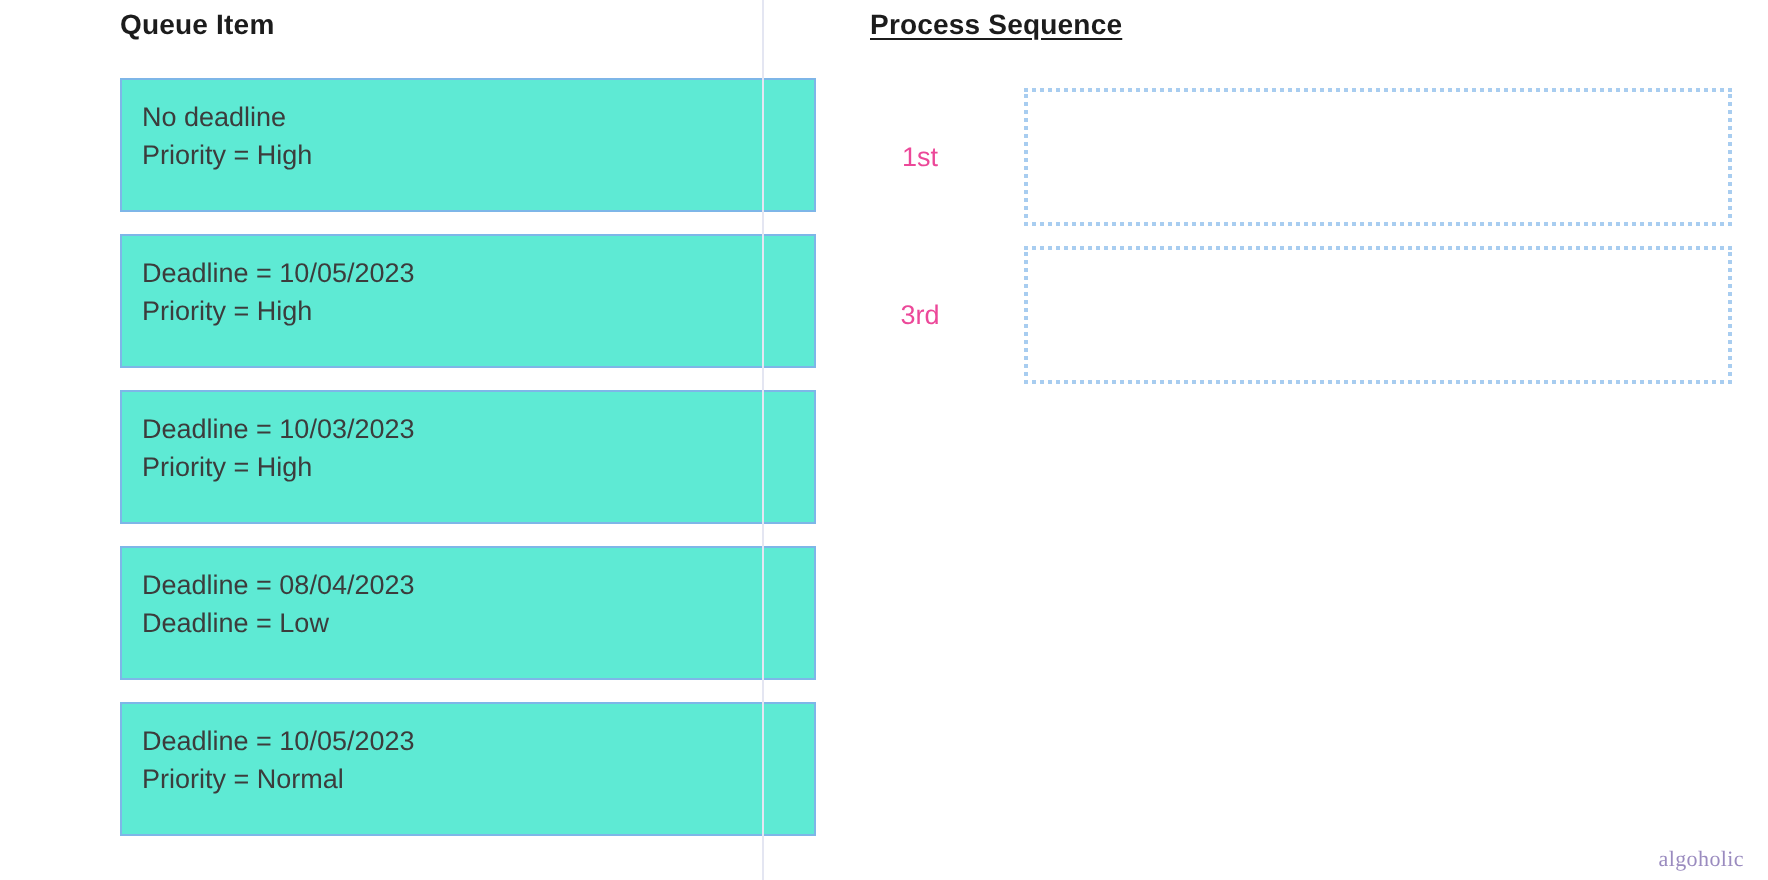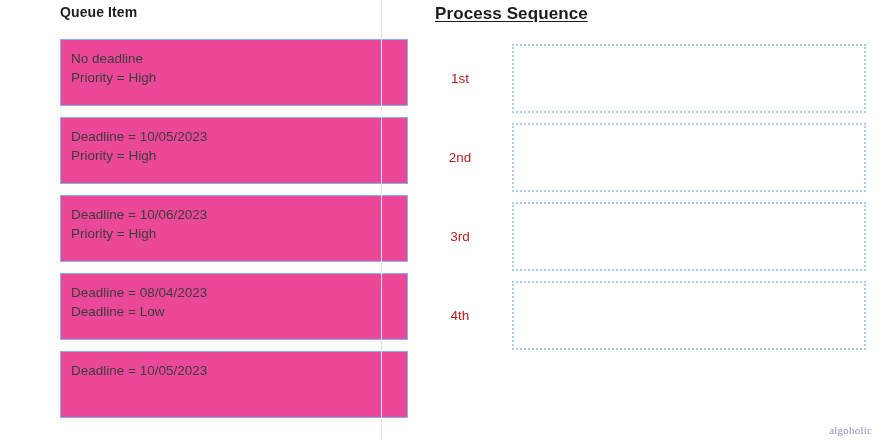--- a/index.html
+++ b/index.html
@@ -54,21 +54,21 @@
     position: absolute;
     left: 12px;
     top: 39px;
     width: 348px;
   }
 
   .queue-card {
     width: 348px;
     height: 67px;
     border: 1px solid #7eb6e8;
-    background: #ec4899;
+    background: #5eead4;
     margin-bottom: 11px;
     padding: 9px 0 0 10px;
   }
 
   .queue-card-line {
     font-size: 13.5px;
     line-height: 19px;
     color: #3c3c3c;
     white-space: nowrap;
   }
@@ -79,21 +79,21 @@
     left: 382px;
     top: 0;
     width: 502px;
     height: 440px;
   }
 
   .sequence-title {
     position: absolute;
     left: 35px;
     top: 4px;
-    font-size: 17px;
+    font-size: 14px;
     font-weight: bold;
     color: #1c1c1c;
     text-decoration: underline;
     text-underline-offset: 2px;
     letter-spacing: 0.1px;
     white-space: nowrap;
     padding-left: 18px;
   }
 
   .sequence-rows {
@@ -112,21 +112,21 @@
   .ordinal-label {
     position: absolute;
     left: 38px;
     top: 0;
     width: 80px;
     height: 69px;
     display: flex;
     align-items: center;
     justify-content: center;
     font-size: 13.5px;
-    color: #b91c1c;
+    color: #ec4899;
     white-space: nowrap;
   }
 
   .drop-zone {
     position: absolute;
     left: 130px;
     top: 0;
     width: 354px;
     height: 69px;
     border: 2px dotted #a8cdf0;
@@ -161,63 +161,56 @@
         <div class="queue-card-line">No deadline</div>
         <div class="queue-card-line">Priority = High</div>
       </div>
 
       <div class="queue-card">
         <div class="queue-card-line">Deadline = 10/05/2023</div>
         <div class="queue-card-line">Priority = High</div>
       </div>
 
       <div class="queue-card">
-        <div class="queue-card-line">Deadline = 10/06/2023</div>
+        <div class="queue-card-line">Deadline = 10/03/2023</div>
         <div class="queue-card-line">Priority = High</div>
       </div>
 
       <div class="queue-card">
         <div class="queue-card-line">Deadline = 08/04/2023</div>
         <div class="queue-card-line">Deadline = Low</div>
       </div>
 
       <div class="queue-card">
         <div class="queue-card-line">Deadline = 10/05/2023</div>
+        <div class="queue-card-line">Priority = Normal</div>
       </div>
 
     </div>
   </div>
 
   <div class="divider"></div>
 
   <div class="sequence-panel">
 
     <div class="sequence-title">Process Sequence</div>
 
     <div class="sequence-rows">
 
       <div class="sequence-row">
         <div class="ordinal-label">1st</div>
         <div class="drop-zone"></div>
       </div>
 
-      <div class="sequence-row">
-        <div class="ordinal-label">2nd</div>
-        <div class="drop-zone"></div>
-      </div>
 
       <div class="sequence-row">
         <div class="ordinal-label">3rd</div>
         <div class="drop-zone"></div>
       </div>
 
-      <div class="sequence-row">
-        <div class="ordinal-label">4th</div>
-        <div class="drop-zone"></div>
-      </div>
 
 
     </div>
   </div>
 
   <div class="watermark">algoholic</div>
 
 </div>
 
 </body></html>

